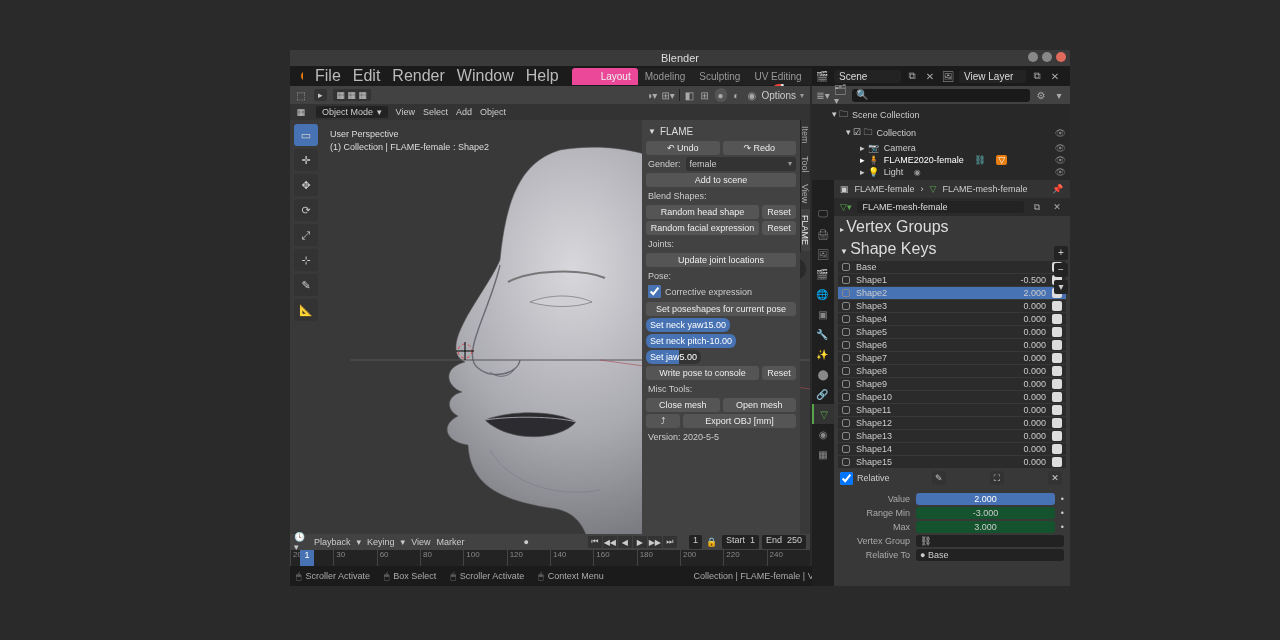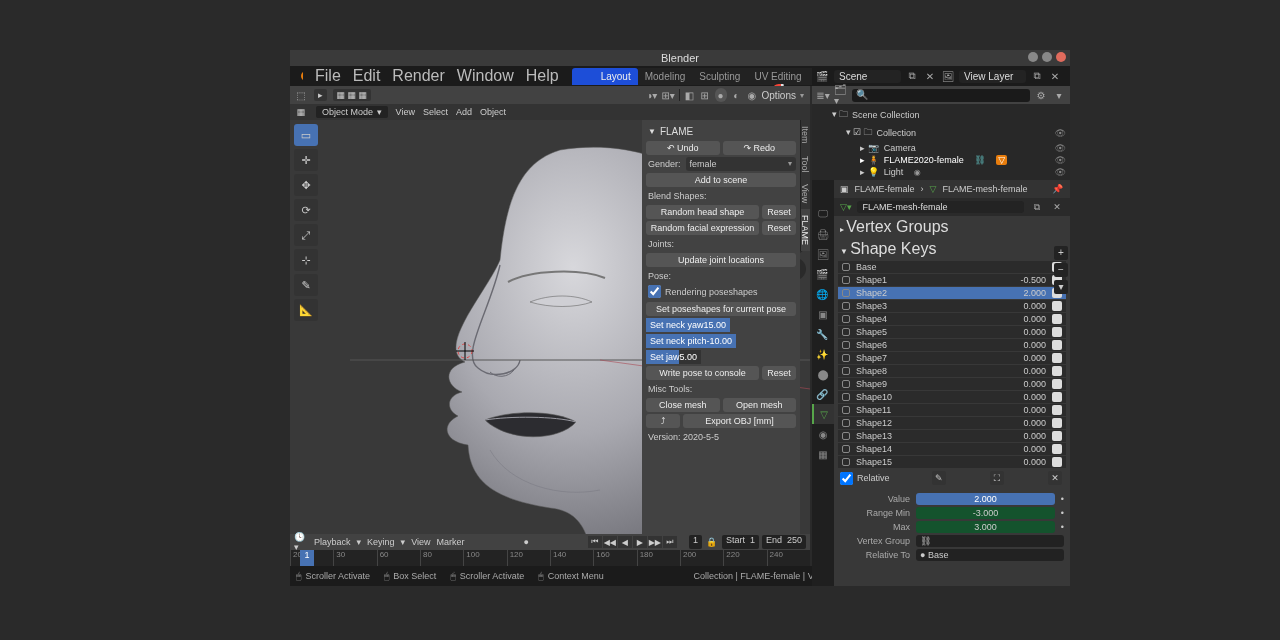--- a/index.html
+++ b/index.html
@@ -4,21 +4,21 @@
 <style>
   * { margin:0; padding:0; box-sizing:border-box; font-family: sans-serif; }
   body { background:#2a2a2a; width:1280px; height:640px; overflow:hidden; position:relative; color:#ccc; font-size:10px; }
   .titlebar { position:absolute; left:290px; top:50px; right:210px; height:28px; background:#3a3a3a; text-align:center; line-height:16px; color:#ddd; font-size:11px;}
   .dots { position:absolute; right:214px; top:52px; display:flex; gap:4px; }
   .dot { width:10px; height:10px; border-radius:50%; }
   .menubar { position:absolute; left:290px; top:66px; right:210px; height:20px; background:#1b1b1b; display:flex; align-items:center; padding:0 4px; gap:2px;}
   .menubar span { padding:0 5px; color:#bbb; font-size:16px; }
   .menubar .tabs { display:flex; gap:0; margin-left:6px;}
   .menubar .tabs span { background:#222; padding:3px 7px; color:#999; font-size:10px;}
-  .menubar .tabs span.active { background:#1d4ed8; color:#eee; border-radius:3px 3px 0 0;padding-left:29px;}
+  .menubar .tabs span.active { background:#ec4899; color:#eee; border-radius:3px 3px 0 0;padding-left:29px;}
   .rt-top { position:absolute; right:214px; top:66px; width:254px; height:20px; background:#1b1b1b; display:flex; align-items:center; gap:4px; padding:0 4px;}
   .field { background:#232323; border-radius:3px; padding:1px 5px; flex:1; color:#ddd; }
   .icn { width:14px; height:14px; display:inline-flex; align-items:center; justify-content:center; color:#aaa;}
 
   .toolbar3d { position:absolute; left:290px; top:86px; width:520px; height:18px; background:#424242; display:flex; align-items:center; gap:6px; padding:0 4px;}
   .toolbar3d .btn { background:#333; padding:1px 4px; border-radius:2px; font-size:9px; color:#ccc;}
 
   .row2 { position:absolute; left:290px; top:104px; width:520px; height:16px; background:#333; display:flex; align-items:center; gap:8px; padding:0 4px;}
   .row2 span { font-size:9px; color:#ccc;}
   .dropdown { background:#222; padding:1px 6px; border-radius:2px; display:flex; align-items:center; gap:4px;}
@@ -40,21 +40,21 @@
 
   .npanel { position:absolute; left:640px; top:104px; width:160px; height:430px; background:#424242; padding:4px 4px; overflow:hidden;}
   .npanel-r { position:absolute; left:640px; top:86px; width:170px; height:18px; background:#424242; display:flex; align-items:center; justify-content:flex-end; gap:4px; padding:0 6px;}
   .pn-head { font-size:10px; color:#ddd; padding:2px 2px; display:flex; align-items:center; gap:4px;}
   .pn-head::before { content:"▼"; font-size:8px;}
   .np-row { display:flex; gap:3px; margin:2px 0;}
   .np-btn { flex:1; background:#555; border-radius:3px; text-align:center; padding:2px 2px; font-size:9px; color:#eee;}
   .np-btn.sm { flex:0 0 34px;}
   .np-lbl { font-size:9px; color:#ccc; padding:2px 2px;}
   .np-field { background:#333; border-radius:3px; padding:2px 4px; font-size:9px; display:flex; justify-content:space-between;}
-  .np-slider { background:#4772b3; border-radius:0; padding:2px 4px; font-size:9px; display:flex; justify-content:space-between; color:#fff;}
+  .np-slider { background:#4772b3; border-radius:6px; padding:2px 4px; font-size:9px; display:flex; justify-content:space-between; color:#fff;}
   .np-slider.part { background:linear-gradient(to right,#4772b3 60%,#333 60%);align-items:flex-end;}
   .np-chk { display:flex; align-items:center; gap:4px; font-size:9px; padding:2px;}
   .np-chk input { accent-color:#4772b3;}
 
   .timeline { position:absolute; left:290px; top:534px; width:520px; height:32px; background:#333;}
   .tl-top { height:16px; display:flex; align-items:center; gap:6px; padding:0 4px; background:#424242;}
   .tl-top span { font-size:9px; color:#ccc;}
   .tl-play { display:flex; gap:1px; margin-left:auto;}
   .tl-play .pb { width:14px; height:12px; background:#333; display:flex; align-items:center; justify-content:center; font-size:8px;}
   .tl-inputs { display:flex; gap:3px; margin-left:6px;}
@@ -223,20 +223,24 @@
 
     <path d="M135 330 C160 320 205 320 226 332 C208 352 158 352 135 330 Z" fill="#2c2c30" stroke="#555" stroke-width="0.6"></path>
     <path d="M135 330 C160 326 205 326 226 332" stroke="#9a9aa2" stroke-width="1" fill="none"></path>
 
     <path d="M140 360 C160 395 210 408 250 400" stroke="#70707a" stroke-width="1" fill="none" opacity="0.4"></path>
 
     <line x1="-40" y1="270" x2="540" y2="270" stroke="#575757" stroke-width="1"></line>
     <line x1="250" y1="270" x2="540" y2="310" stroke="#aa4a55" stroke-width="1" opacity="0.6"></line>
   </svg>
 
+  <div class="overlay-txt">
+    <div>User Perspective</div>
+    <div>(1) Collection | FLAME-female : Shape2</div>
+  </div>
 
   <div class="cursor3d">
     <svg width="22" height="22">
         <circle cx="11" cy="11" r="7" fill="none" stroke="#d44" stroke-dasharray="3 3"></circle>
         <line x1="11" y1="2" x2="11" y2="20" stroke="#000"></line>
         <line x1="2" y1="11" x2="20" y2="11" stroke="#000"></line>
       </svg>
   </div>
 
   <div class="tool-col">
@@ -307,21 +311,21 @@
     <div class="np-btn">Random facial expression</div>
     <div class="np-btn sm">Reset</div>
   </div>
   <div class="np-lbl">Joints:</div>
   <div class="np-row">
       <div class="np-btn">Update joint locations</div>
     </div>
   <div class="np-lbl">Pose:</div>
   <div class="np-chk">
       <input type="checkbox" checked="" style="">
-      <span>Rendering poseshapes</span>
+      <span>Corrective expression</span>
     </div>
   <div class="np-row">
       <div class="np-btn">Set poseshapes for current pose</div>
     </div>
   <div class="np-row">
       <div class="np-slider">
         <span>Set neck yaw</span>
         <span>15.00</span>
       </div>
     </div>

